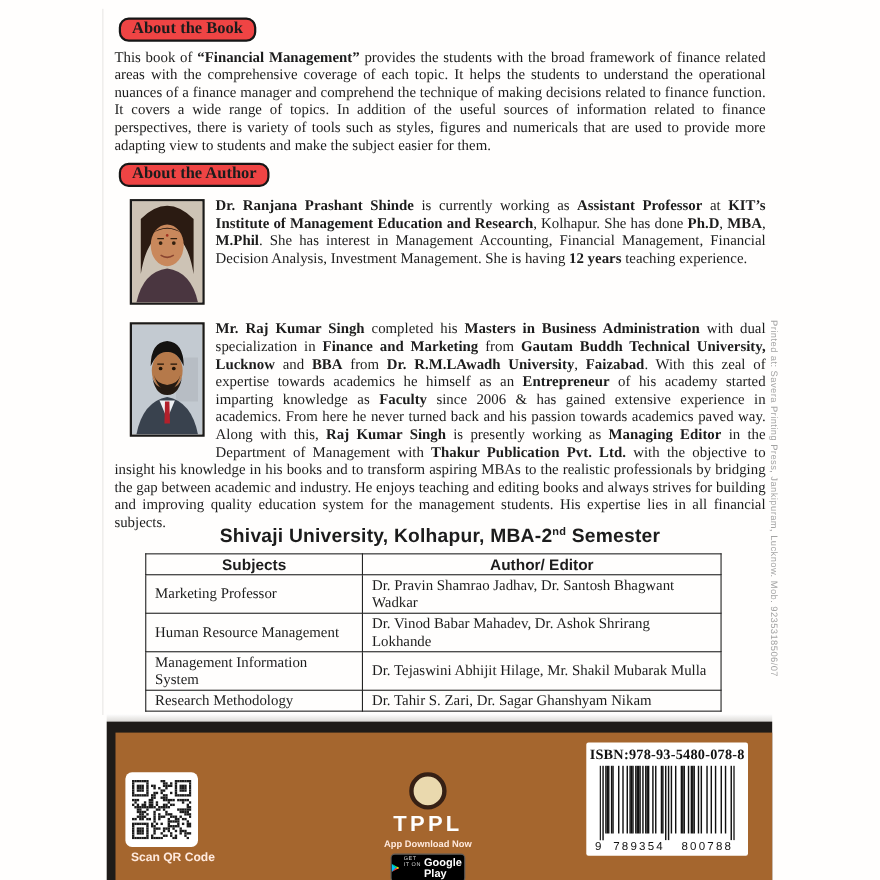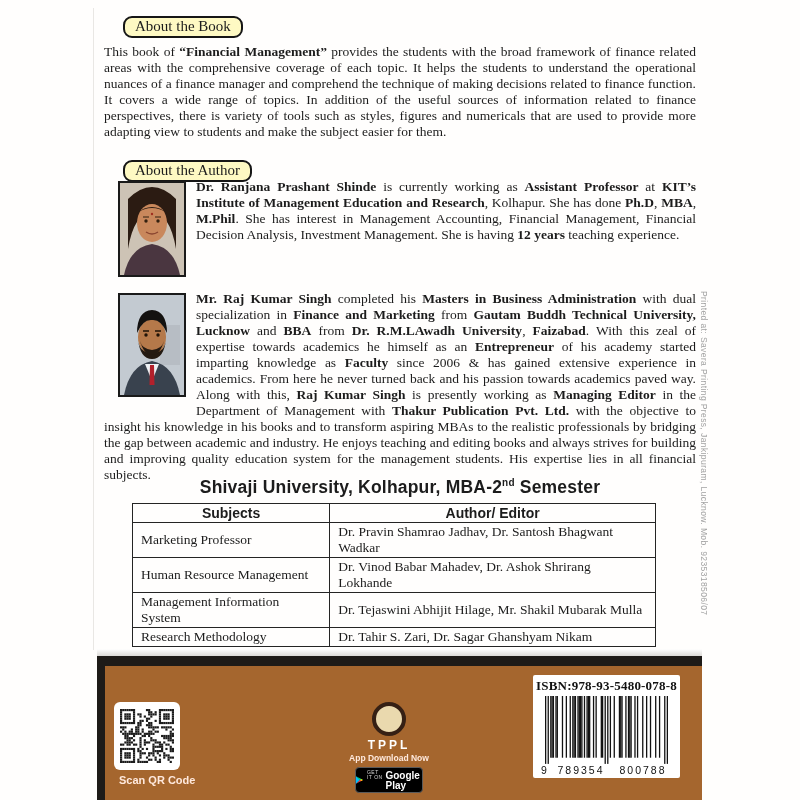--- a/index.html
+++ b/index.html
@@ -2,24 +2,24 @@
 <html><head>
 <meta charset="utf-8">
 <style>
   html,body{margin:0;padding:0;background:#fff;}
   #page{position:relative;width:800px;height:800px;background:#fffefd;overflow:hidden;
         font-family:"Liberation Serif",serif;color:#1c1c1c;}
   .fold-line{position:absolute;left:93px;top:8px;width:1px;height:642px;background:#e9e7e4;}
 
   
   .content{position:absolute;left:104px;top:0;width:592px;}
-  .badge{position:absolute;left:19px;display:inline-block;border:2px solid #161616;border-radius:9px;
-         padding:0 10px 1px;font-weight:normal;font-size:15px;background:#fef9c3;white-space:nowrap;}
+  .badge{position:absolute;left:4px;display:inline-block;border:2px solid #161616;border-radius:9px;
+         padding:0 10px 1px;font-weight:bold;font-size:15px;background:#ef4444;white-space:nowrap;}
   #badge-book{top:16px;}
-  #badge-author{top:148px;margin-top:12px;}
+  #badge-author{top:148px;}
   .para{position:absolute;left:0;width:592px;text-align:justify;font-size:13.5px;line-height:16px;}
   #para-book{top:44px;}
   #author1{top:179px;}
   #author2{top:291px;}
   .photo{float:left;border:2px solid #1a1a1a;background:#cdc3b7;margin:2px 10px 4px 14px;}
   #photo1 svg,#photo2 svg{display:block;}
   #photo2{margin-bottom:11px;}
 
   
   #program-title{position:absolute;top:477px;left:0;width:592px;text-align:center;
@@ -44,21 +44,21 @@
   #footer-inner{position:absolute;left:8px;top:10px;width:597px;height:134px;background:#a5662e;}
 
   #qr-box{position:absolute;left:9px;top:36px;width:66px;height:68px;background:#fff;border-radius:6px;
           display:flex;align-items:center;justify-content:center;}
   #qr{width:54px;height:54px;fill:#1b1b1b;}
   #scan-qr{position:absolute;left:14px;top:108px;font-family:"Liberation Sans",sans-serif;
            font-weight:bold;font-size:11px;color:#ffe9dd;}
 
   #tppl{position:absolute;left:234px;top:36px;width:100px;display:flex;flex-direction:column;align-items:center;}
   #tppl-logo{width:26px;height:26px;border-radius:50%;border:4px solid #362014;background:#ead9ae;}
-  #tppl-name{margin-top:2px;font-family:"Liberation Sans",sans-serif;font-weight:bold;font-size:12px;
+  #tppl-name{margin-top:2px;font-family:"Liberation Sans",sans-serif;font-weight:bold;font-size:20px;
              letter-spacing:3px;color:#fff;}
   #tppl-tagline{font-family:"Liberation Sans",sans-serif;font-weight:bold;font-size:8.5px;color:#ffe9dd;margin-top:1px;}
   #gp-badge{margin-top:4px;width:66px;height:24px;background:#000;border-radius:4px;border:1px solid #5a5a5a;
             display:flex;align-items:center;justify-content:center;gap:4px;}
   #gp-text{display:flex;flex-direction:row;line-height:1;}
   #gp-get{font-family:"Liberation Sans",sans-serif;font-size:5px;letter-spacing:.5px;color:#d7d7d7;}
   #gp-store{font-family:"Liberation Sans",sans-serif;font-weight:bold;font-size:10px;color:#fff;margin-top:1px;}
 
   #stores{position:absolute;left:303px;top:28px;width:115px;display:flex;flex-direction:column;align-items:center;}
   #also-label{font-family:"Liberation Sans",sans-serif;font-weight:bold;font-size:9px;color:#fff;white-space:nowrap;}

